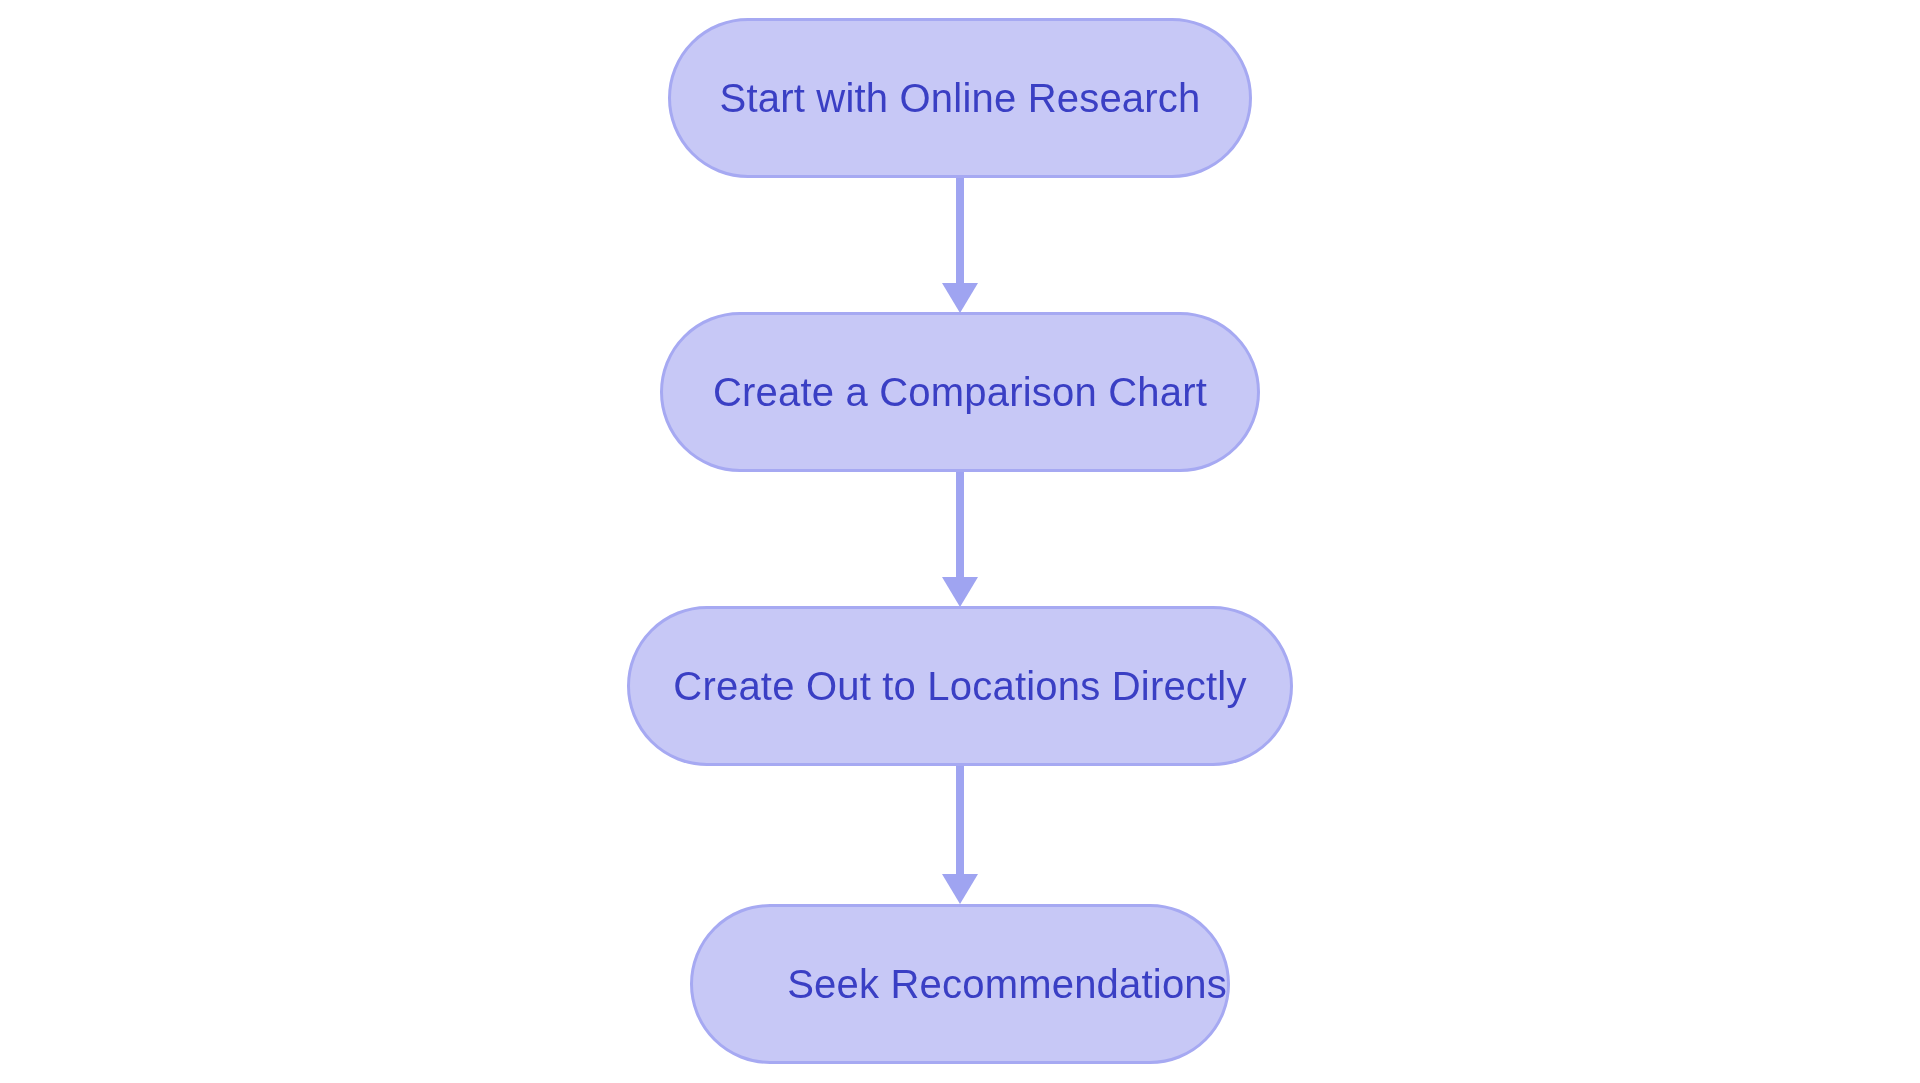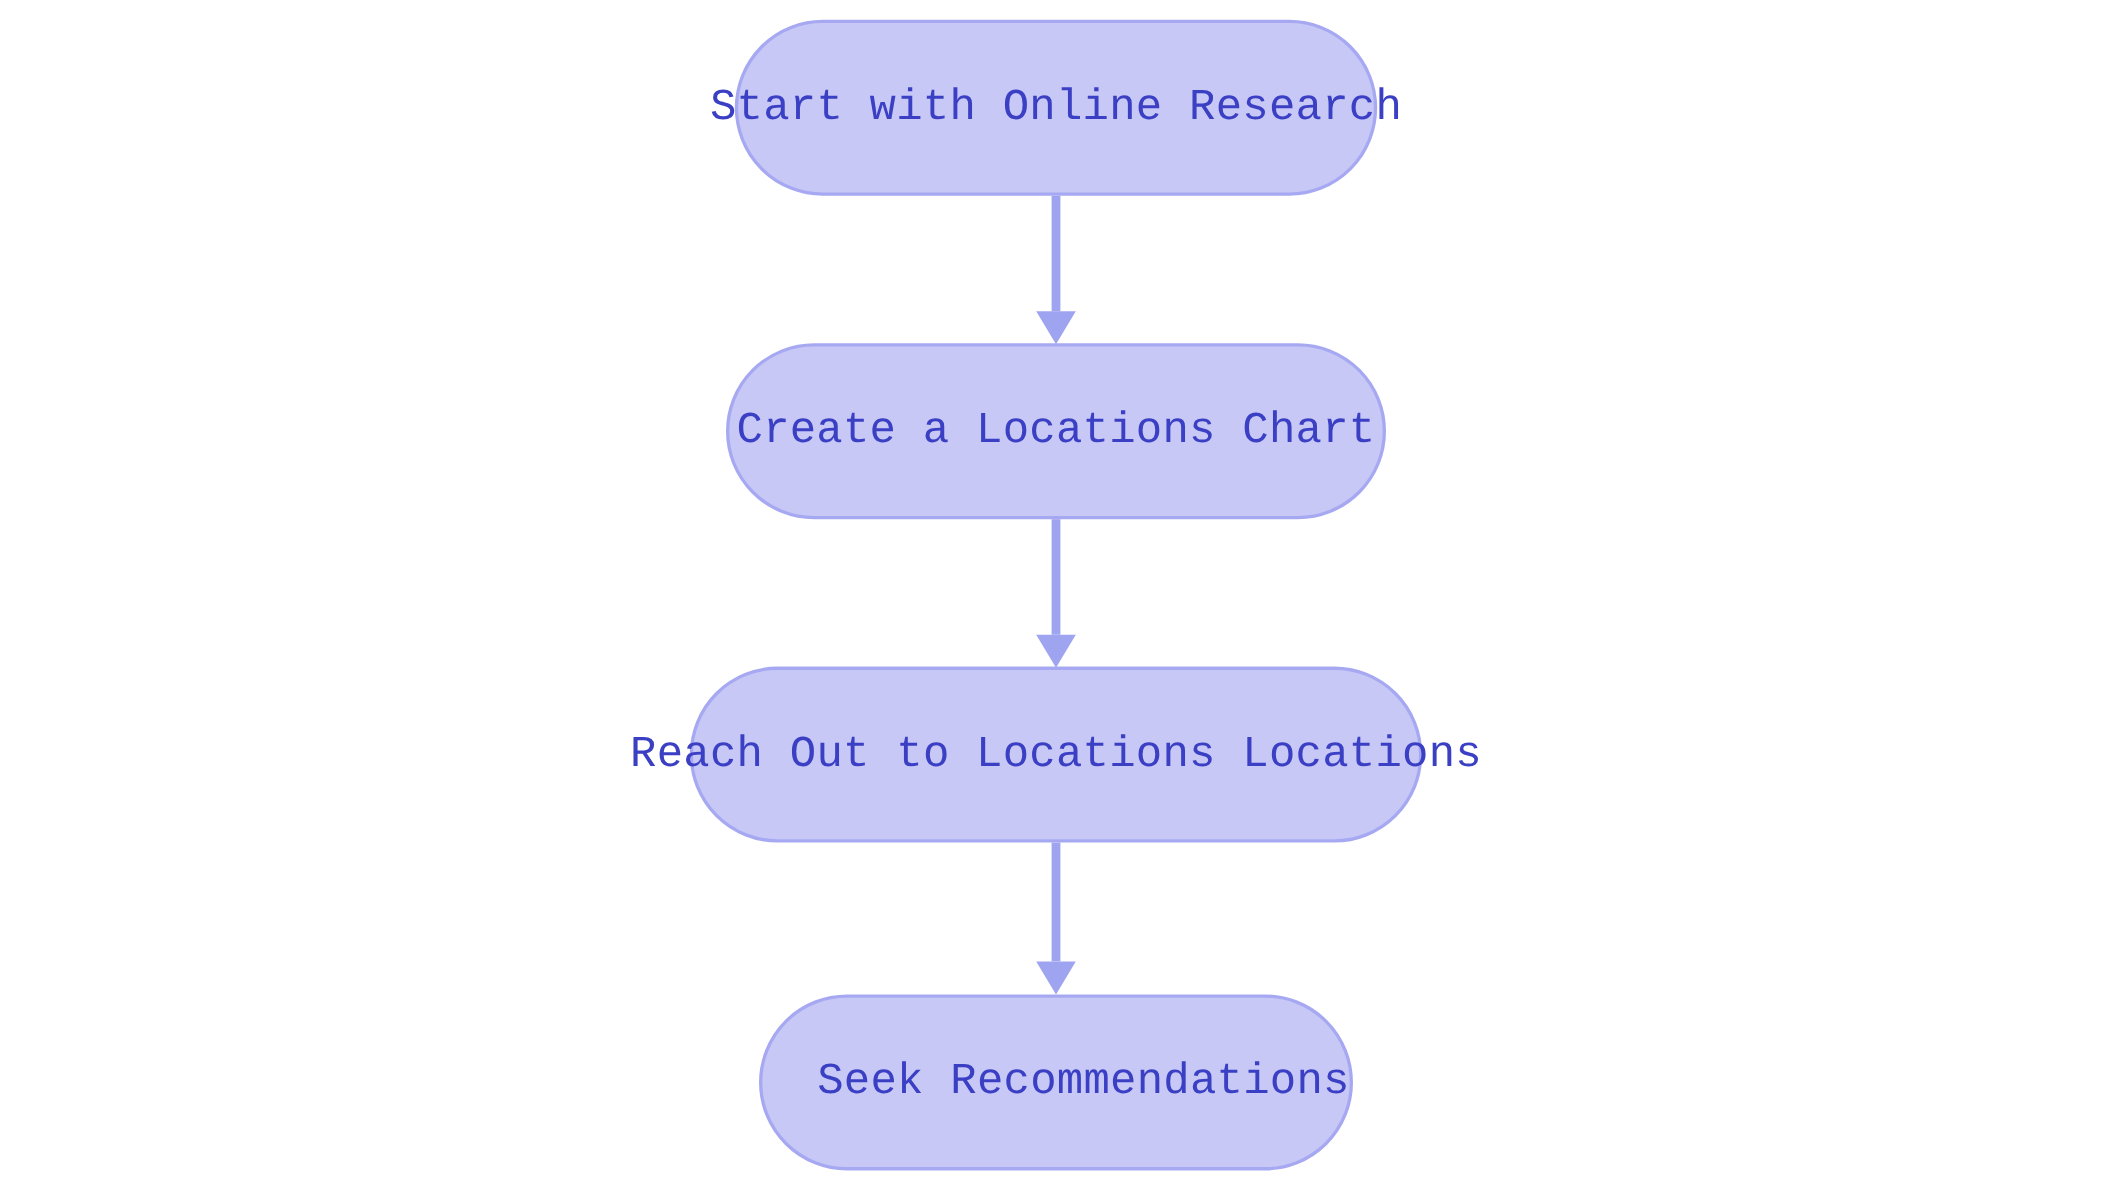--- a/index.html
+++ b/index.html
@@ -8,21 +8,21 @@
     --node-border:#a6a9f2;
     --node-text:#3a3fc4;
     --arrow:#9fa4f1;
   }
   html,body{margin:0;padding:0;background:var(--background);}
   .canvas{
     position:relative;
     width:1920px;height:1083px;
     background:var(--background);
     overflow:hidden;
-    font-family:Liberation Mono, monospace;
+    font-family:Liberation Sans, sans-serif;
   }
   .node{
     position:absolute;
     box-sizing:border-box;
     background:var(--node-fill);
     border:3px solid var(--node-border);
     border-radius:80px;
     display:flex;
     align-items:center;
     justify-content:center;
@@ -65,30 +65,30 @@
   <div class="node node-1">
     <span>Start with Online Research</span>
   </div>
 
   <div class="arrow arrow-1">
     <div class="arrow-shaft"></div>
     <div class="arrow-head"></div>
   </div>
 
   <div class="node node-2">
-    <span>Create a Locations Chart</span>
+    <span>Create a Comparison Chart</span>
   </div>
 
   <div class="arrow arrow-2">
     <div class="arrow-shaft"></div>
     <div class="arrow-head"></div>
   </div>
 
   <div class="node node-3">
-    <span>Reach Out to Locations Locations</span>
+    <span>Create Out to Locations Directly</span>
   </div>
 
   <div class="arrow arrow-3">
     <div class="arrow-shaft"></div>
     <div class="arrow-head"></div>
   </div>
 
   <div class="node node-4">
     <span>Seek Recommendations</span>
   </div>

